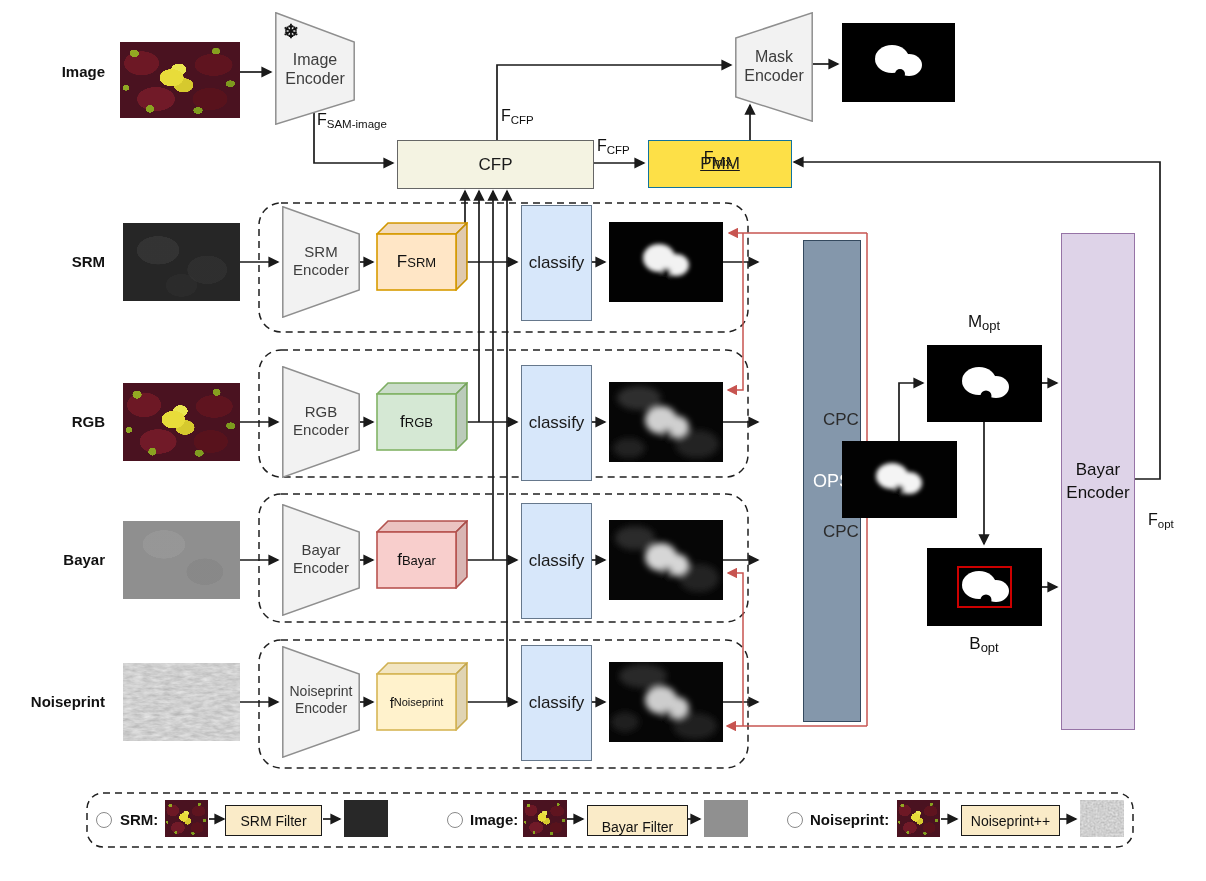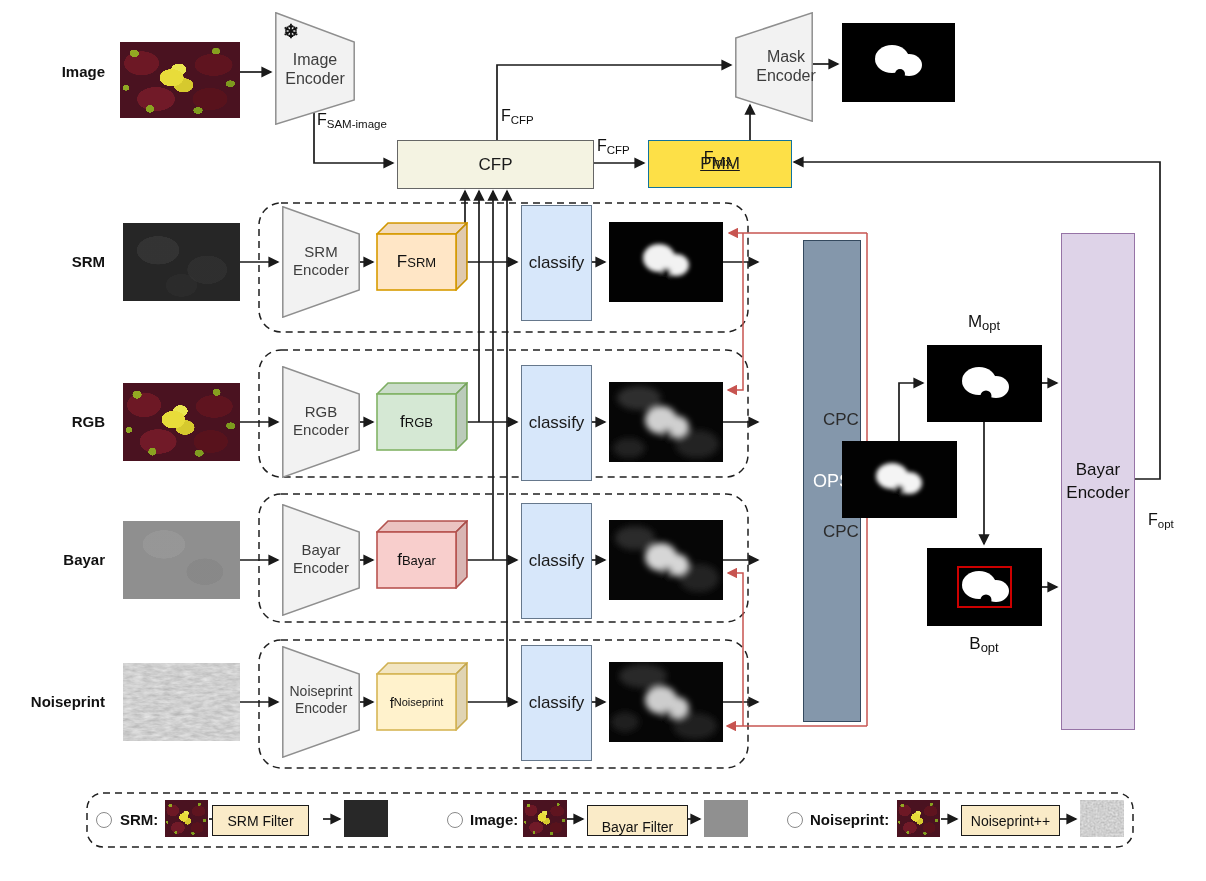--- a/index.html
+++ b/index.html
@@ -196,21 +196,21 @@
 </div>
 
 <div class="lbl-sm sub" style="left:690px;top:125px;width:55px;text-align:center;margin-top:24px;">
   <b>F</b><sub>mix</sub>
 </div>
 
 <div class="cmp" style="left:735px;top:12px;width:78px;height:110px;">
   <svg width="78" height="110">
         <polygon points="0.8,26 77.2,0.8 77.2,109.2 0.8,85" fill="#F2F2F2" stroke="#8F8F8F" stroke-width="1.5"></polygon>
       </svg>
-  <div class="enc-text" style="left:0;top:35px;width:78px;padding-left:12px;">
+  <div class="enc-text" style="left:0;top:35px;width:78px;">
     <div>Mask</div>
         <div>Encoder</div>
   </div>
 </div>
 
 <div class="cmp" style="left:842px;top:23px;">
   <svg width="113" height="79">
         <rect width="113" height="79" fill="#000"></rect>
     <g fill="#fff">
           <ellipse cx="50" cy="36" rx="17" ry="14"></ellipse>
@@ -448,21 +448,21 @@
         <div>Encoder</div>
   </div>
 </div>
 <div class="lbl-sm sub" style="left:1148px;top:482px;margin-top:29px;">
   <b>F</b><sub>opt</sub>
 </div>
 
 <div class="cmp bullet" style="left:96px;top:812px;"></div>
 <div class="cmp leglabel" style="left:120px;top:811px;">SRM:</div>
 <div class="cmp thumb img-leaf" style="left:165px;top:800px;width:43px;height:37px;"></div>
-<div class="cmp flex legendbox" style="left:212px;top:805px;width:95px;height:29px;">
+<div class="cmp flex legendbox" style="left:225px;top:805px;width:95px;height:29px;">
       <span>SRM Filter</span>
     </div>
 <div class="cmp thumb" style="left:344px;top:800px;width:44px;height:37px;background:#282828;"></div>
 
 <div class="cmp bullet" style="left:447px;top:812px;"></div>
 <div class="cmp leglabel" style="left:470px;top:811px;">Image:</div>
 <div class="cmp thumb img-leaf" style="left:523px;top:800px;width:44px;height:37px;"></div>
 <div class="cmp flex legendbox" style="left:587px;top:805px;width:99px;height:29px;align-items:flex-end;">
       <span>Bayar Filter</span>
     </div>

